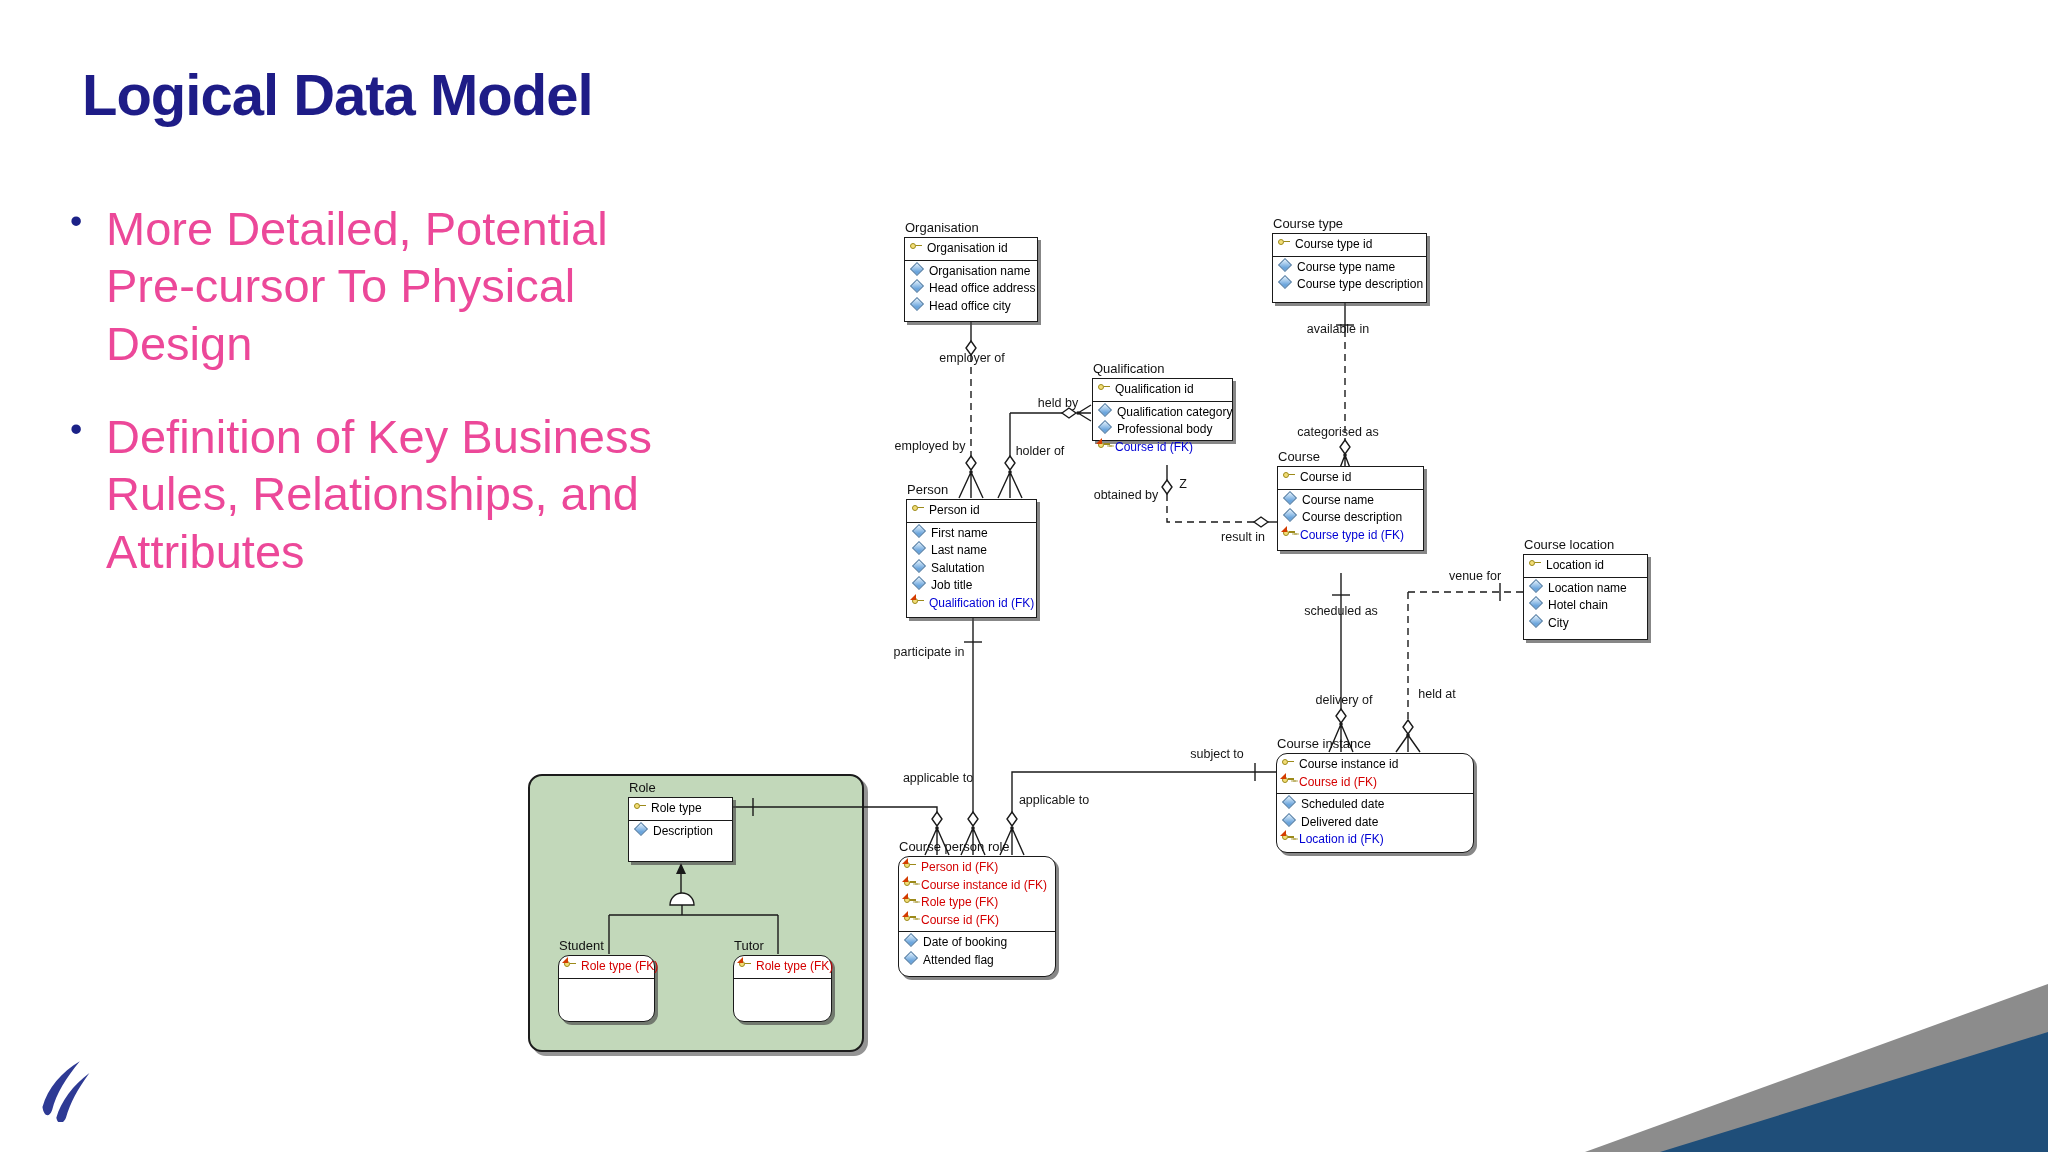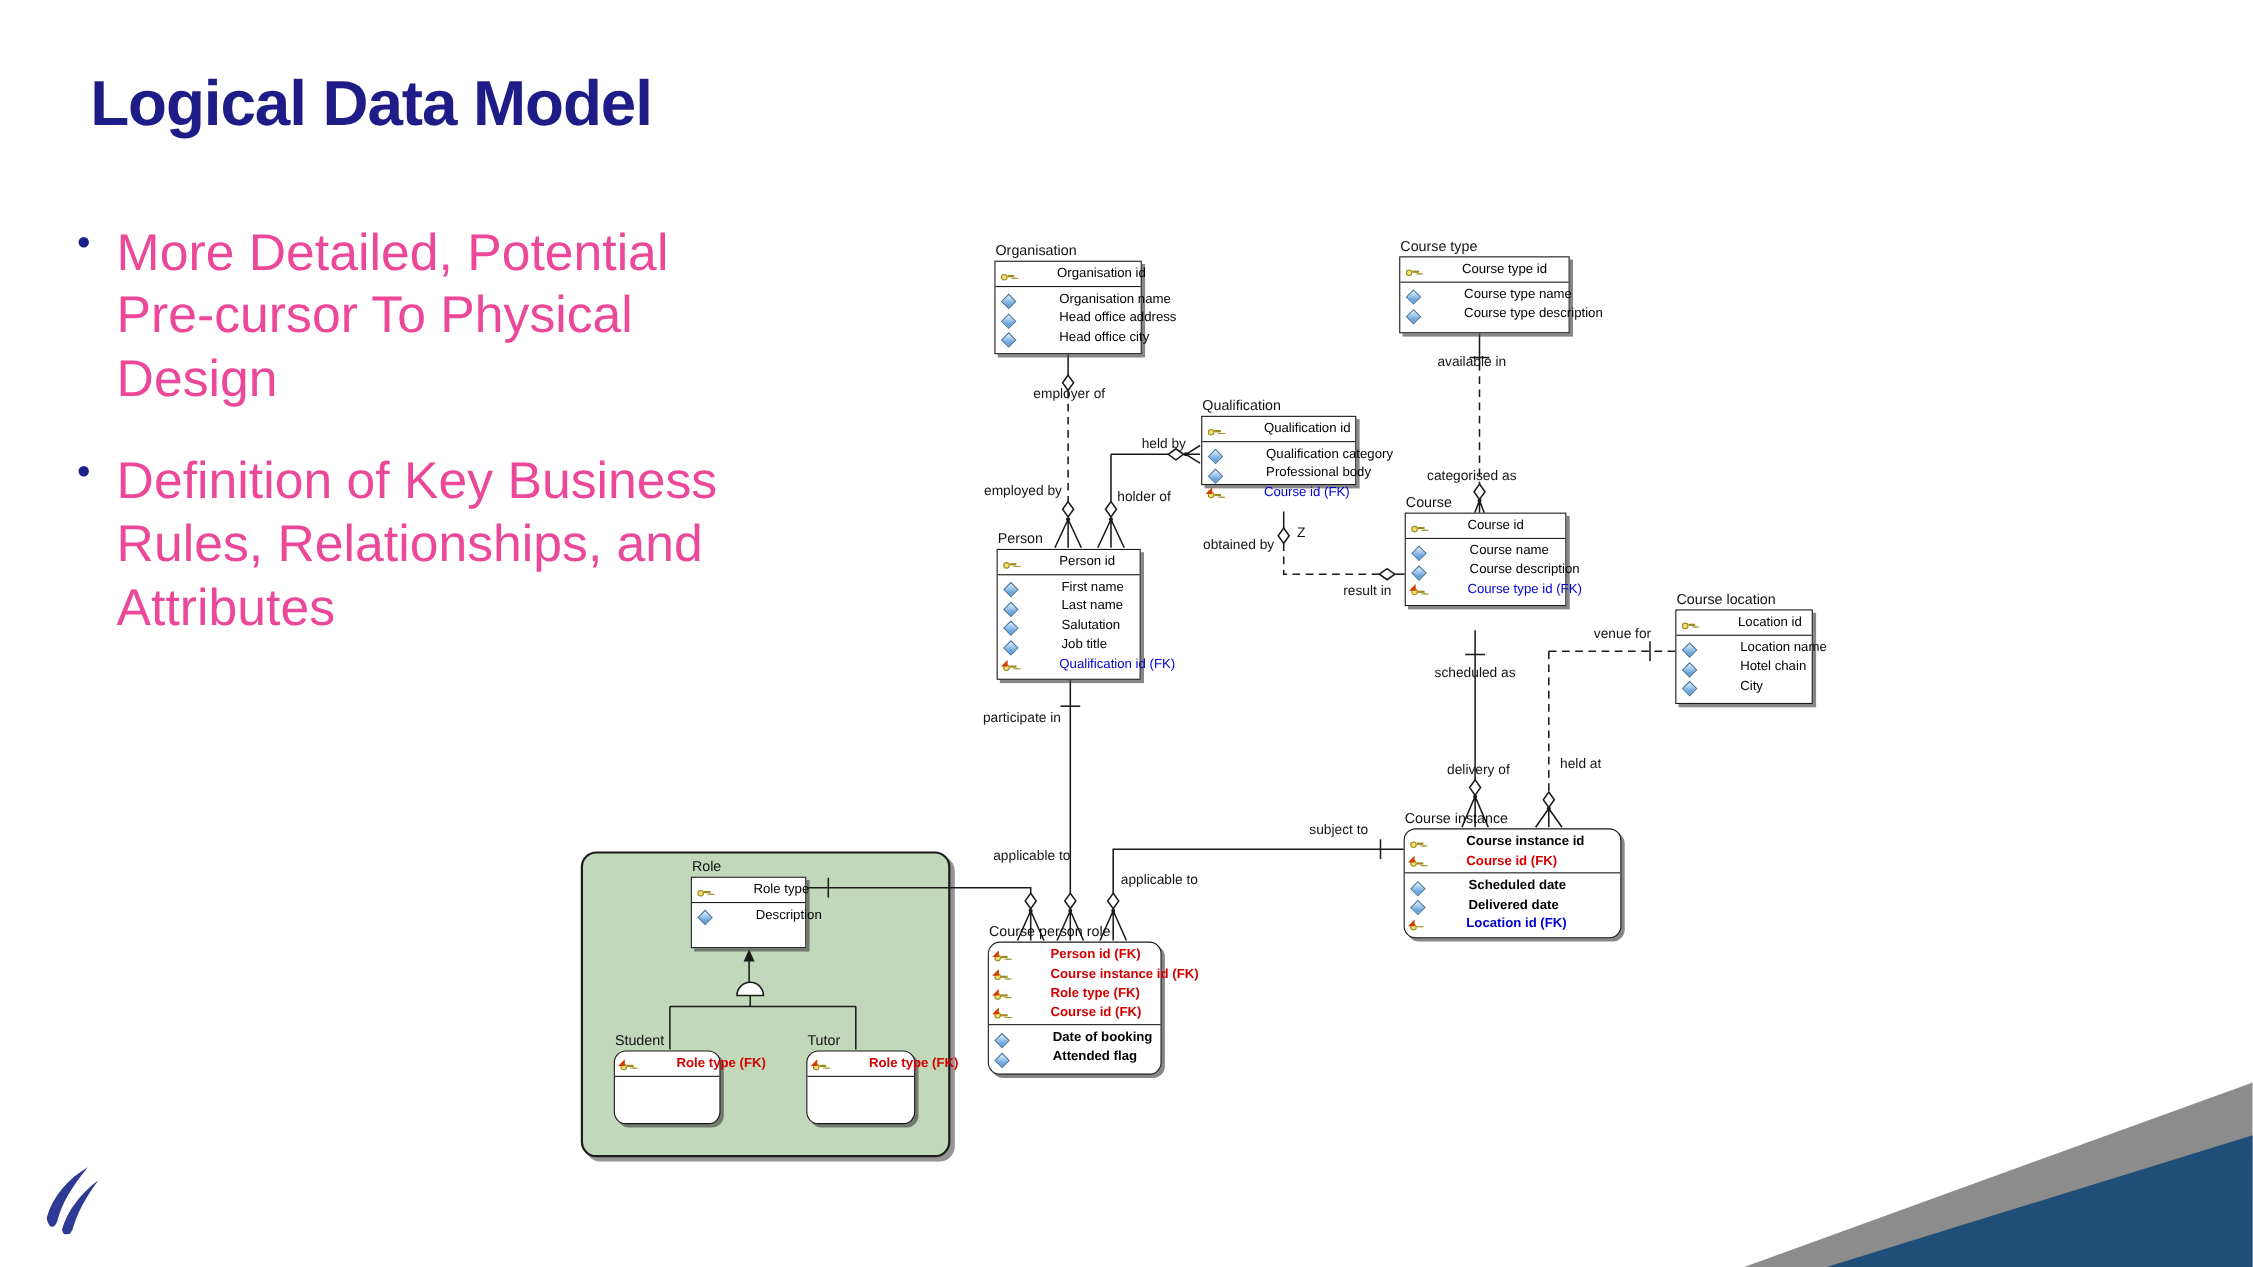--- a/index.html
+++ b/index.html
@@ -21,25 +21,25 @@
 
   
   .greenbox{position:absolute;left:528px;top:774px;width:332px;height:274px;background:#c2d8ba;
     border:2px solid #1c1c1c;border-radius:14px;box-shadow:4px 4px 0 rgba(60,60,60,.55);z-index:1;}
   .wires{position:absolute;left:0;top:0;width:2048px;height:1152px;z-index:2;}
 
   .ent{position:absolute;z-index:3;}
   .ename{position:absolute;top:-17px;left:1px;font-size:13px;color:#111;white-space:nowrap;}
   .ebox{background:#fff;border:1.5px solid #1a1a1a;box-shadow:3px 3px 0 rgba(70,70,70,.65);
     display:flex;flex-direction:column;box-sizing:border-box;}
-  .ent.rounded .ebox{border-radius:11px;font-weight:bold;}
+  .ent.rounded .ebox{border-radius:11px;}
   .sec{padding:2px 2px;}
   .sec.pk{border-bottom:1.5px solid #1a1a1a;}
   .sec.at{flex:1;}
-  .row{display:flex;align-items:flex-end;padding:1px 2px 1px 3px;font-size:12px;line-height:1.3;white-space:nowrap;gap:34px;}
+  .row{display:flex;align-items:flex-start;padding:1px 2px 1px 3px;font-size:12px;line-height:1.3;white-space:nowrap;}
   .t{color:#000;}
   .t.fkb{color:#0000d4;}
   .t.fkr{color:#d40000;}
 
   
   .ic{display:inline-block;flex:0 0 auto;}
   .dia{width:8px;height:8px;background:linear-gradient(135deg,#e6f3fd 0%,#69a4dc 75%);
     border:1px solid #47749e;transform:rotate(45deg);margin:0 7px 0 2px;}
   .key{width:13px;height:10px;position:relative;margin-right:4px;}
   .key::before{content:'';position:absolute;left:0;top:2px;width:6px;height:6px;border:1.7px solid #9c8a1a;

